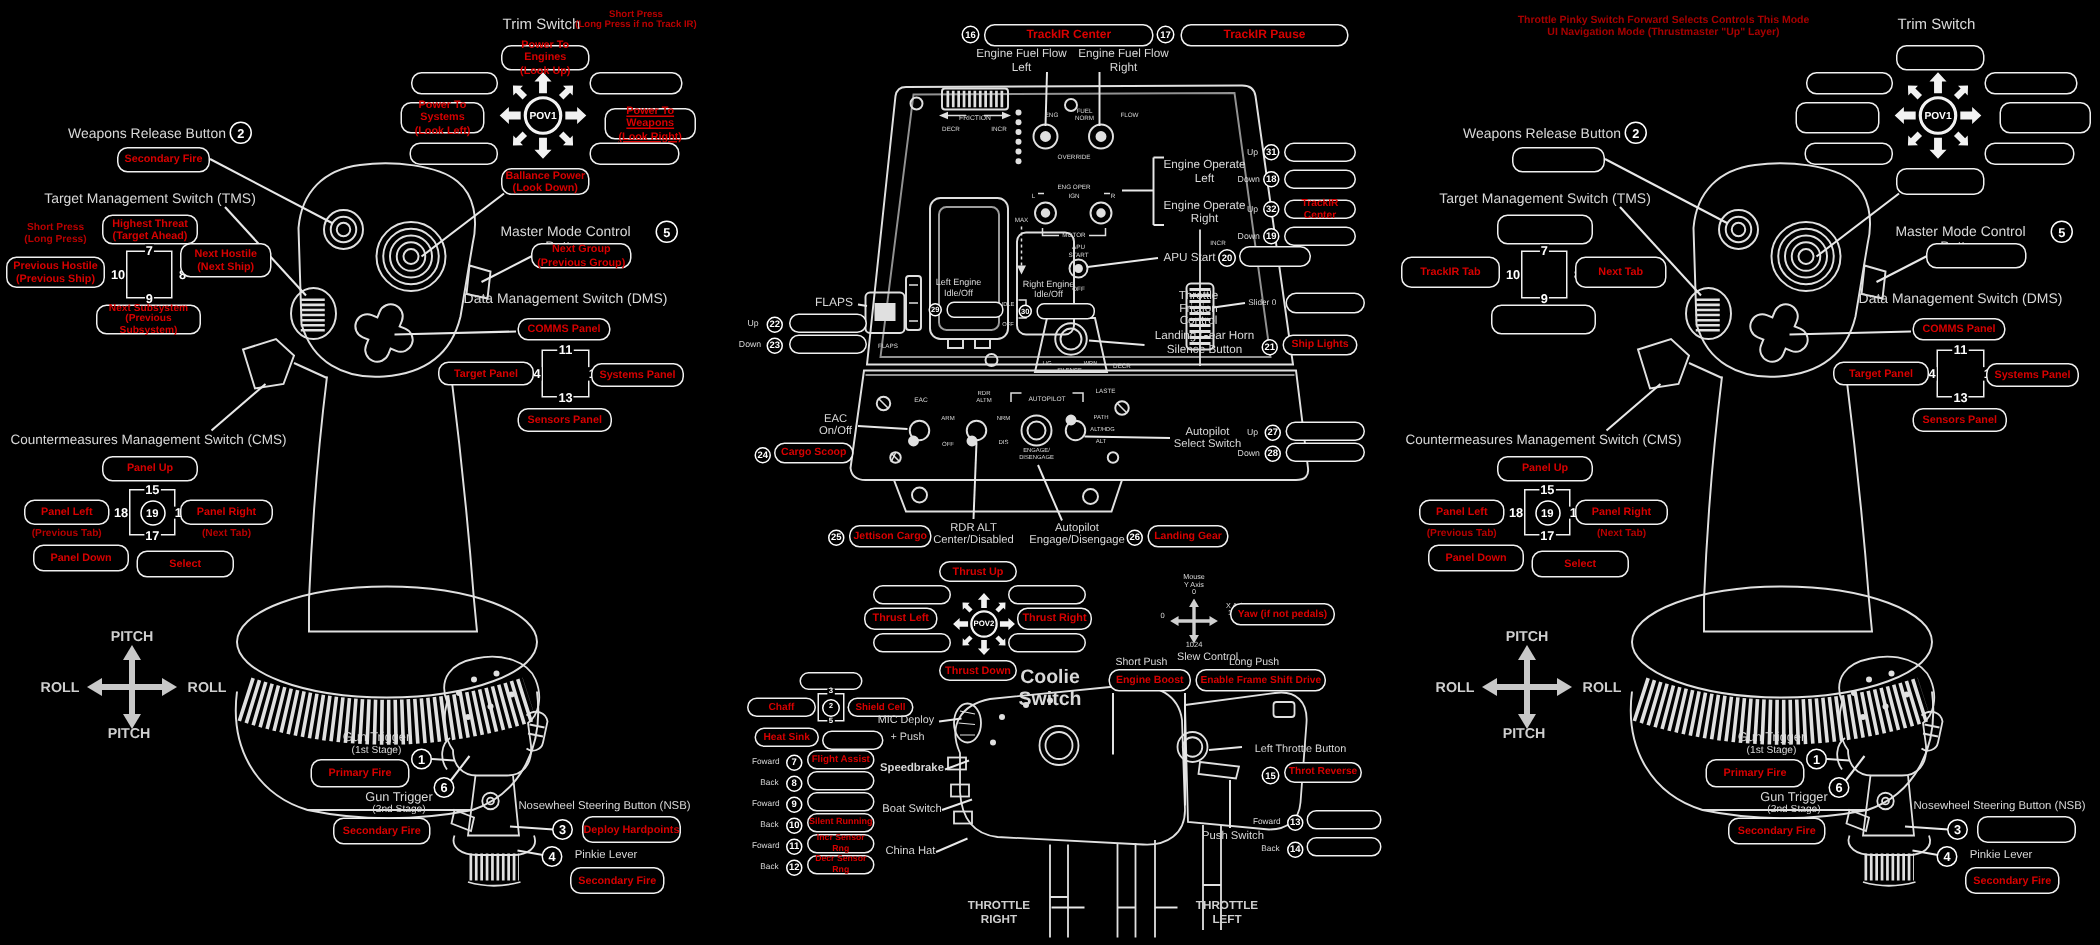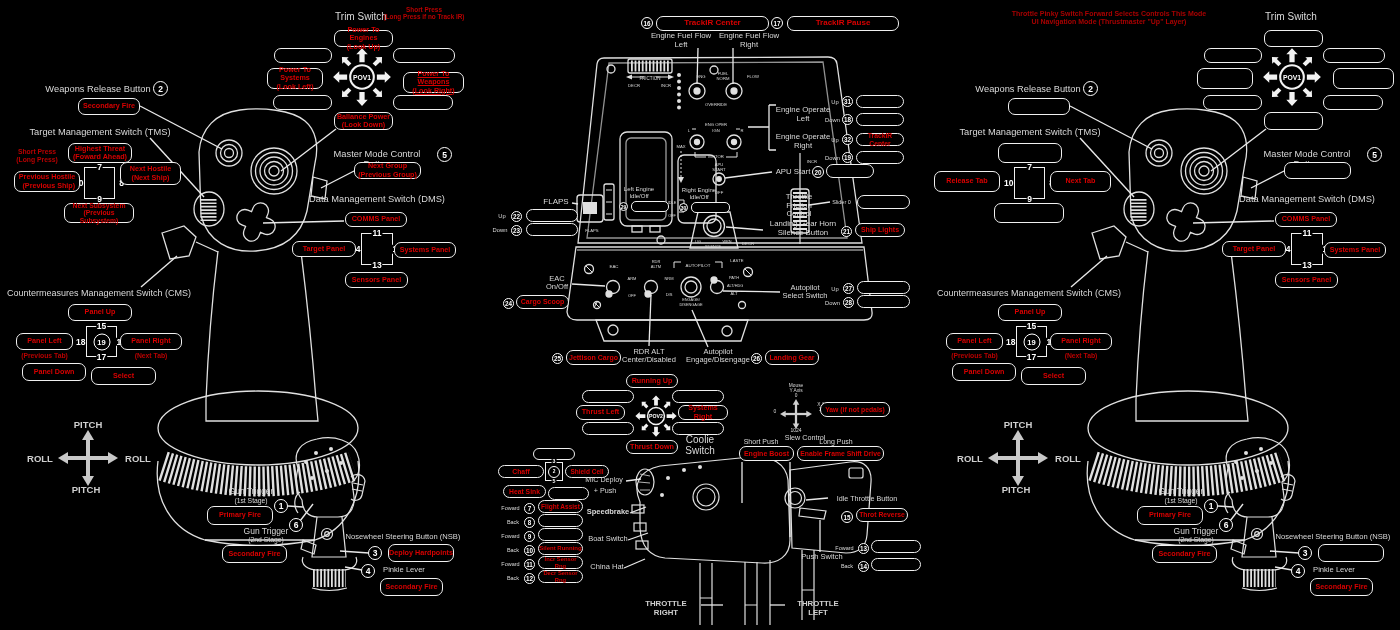--- a/index.html
+++ b/index.html
@@ -323,28 +323,28 @@
 (Look Down)</div>
 
 <div class="lbl" style="left:45px;top:84px;width:106px;font-size:9.3px;">Weapons Release Button</div>
 <div class="circ big" style="left:153px;top:81px;">2</div>
 <div class="bx" style="left:78px;top:98px;width:62px;height:17px;">Secondary Fire</div>
 
 <div class="lbl" style="left:25px;top:127px;width:150px;font-size:9.3px;">Target Management Switch (TMS)</div>
 <div class="red" style="left:12px;top:148px;width:50px;font-size:6.8px;">Short Press
 (Long Press)</div>
 <div class="bx" style="left:68px;top:143px;width:64px;height:20px;">Highest Threat
-(Foward Ahead)</div>
+(Target Ahead)</div>
 <div class="sq" style="left:84px;top:167px;width:31px;height:32px;">
   <span class="num n-top">7</span>
   <span class="num n-left">10</span>
   <span class="num n-right">8</span>
   <span class="num n-bottom">9</span>
 </div>
-<div class="bx" style="left:14px;top:171px;width:66px;height:21px;text-align:right;">Previous Hostile
+<div class="bx" style="left:4px;top:171px;width:66px;height:21px;">Previous Hostile
 (Previous Ship)</div>
 <div class="bx" style="left:120px;top:162px;width:61px;height:23px;">Next Hostile
 (Next Ship)</div>
 <div class="bx" style="left:64px;top:203px;width:70px;height:20px;font-size:6.8px;">Next Subsystem
 (Previous Subsystem)</div>
 
 <div class="lbl" style="left:320px;top:149px;width:114px;font-size:9.3px;">Master Mode Control Button</div>
 <div class="circ big" style="left:437px;top:147px;">5</div>
 <div class="bx" style="left:354px;top:162px;width:67px;height:17px;">Next Group
 (Previous Group)</div>
@@ -473,35 +473,35 @@
 
 <div class="lbl" style="left:780px;top:284px;width:50px;font-size:7.5px;">Autopilot
 Select Switch</div>
 <div class="lbl" style="left:828px;top:286px;width:14px;font-size:5.8px;">Up</div>
 <div class="circ" style="left:843px;top:283px;">27</div>
 <div class="bx" style="left:857px;top:281px;width:53px;height:13px;"></div>
 <div class="lbl" style="left:823px;top:300px;width:19px;font-size:5.8px;">Down</div>
 <div class="circ" style="left:843px;top:297px;">28</div>
 <div class="bx" style="left:857px;top:295px;width:53px;height:13px;"></div>
 
-<div class="bx" style="left:626px;top:374px;width:52px;height:14px;">Running Up</div>
+<div class="bx" style="left:626px;top:374px;width:52px;height:14px;">Thrust Up</div>
 <div class="bx" style="left:582px;top:390px;width:52px;height:13px;"></div>
 <div class="bx" style="left:672px;top:390px;width:52px;height:13px;"></div>
 <div class="bx" style="left:576px;top:405px;width:49px;height:15px;">Thrust Left</div>
-<div class="bx" style="left:678px;top:405px;width:50px;height:15px;">Systems Right</div>
+<div class="bx" style="left:678px;top:405px;width:50px;height:15px;">Thrust Right</div>
 <div class="bx" style="left:582px;top:422px;width:52px;height:13px;"></div>
 <div class="bx" style="left:672px;top:422px;width:52px;height:13px;"></div>
 <div class="bx" style="left:626px;top:440px;width:52px;height:14px;">Thrust Down</div>
 <svg class="abs" style="left:631px;top:391px;" width="50" height="50" viewBox="0 0 80 80">
       <use href="#hat8arrows"></use>
     </svg>
 <div class="hatlbl" style="left:631px;top:391px;width:50px;height:50px;font-size:5.2px;">
       <span>POV2</span>
     </div>
-<div class="lbl" style="left:674px;top:434px;width:52px;font-size:10px;">Coolie Switch</div>
+<div class="lbl" style="left:674px;top:444px;width:52px;font-size:13px;font-weight:bold;">Coolie Switch</div>
 
 <svg class="abs" style="left:779px;top:399px;" width="34" height="30" viewBox="0 0 36 32">
       <use href="#crossSlew"></use>
     </svg>
 <div class="lbl" style="left:780px;top:383px;width:32px;font-size:4.8px;line-height:1.05;">Mouse
 Y Axis
 0</div>
 <div class="lbl" style="left:771px;top:409px;width:8px;font-size:5px;">0</div>
 <div class="lbl" style="left:812px;top:402px;width:24px;font-size:4.8px;line-height:1.05;">X Axis
 1024</div>
@@ -546,21 +546,21 @@
 <div class="lbl" style="left:584px;top:535px;width:48px;font-size:7.5px;">Boat Switch</div>
 
 <div class="lbl" style="left:498px;top:561px;width:25px;font-size:5.5px;">Foward</div>
 <div class="circ" style="left:524px;top:559px;">11</div>
 <div class="bx" style="left:538px;top:556px;width:45px;height:13px;font-size:5.8px;">Incr Sensor Rng</div>
 <div class="lbl" style="left:503px;top:575px;width:20px;font-size:5.5px;">Back</div>
 <div class="circ" style="left:524px;top:573px;">12</div>
 <div class="bx" style="left:538px;top:570px;width:45px;height:13px;font-size:5.8px;">Decr Sensor Rng</div>
 <div class="lbl" style="left:584px;top:563px;width:46px;font-size:7.5px;">China Hat</div>
 
-<div class="lbl" style="left:830px;top:495px;width:74px;font-size:7.2px;">Idle Throttle Button</div>
+<div class="lbl" style="left:830px;top:495px;width:74px;font-size:7.2px;">Left Throttle Button</div>
 <div class="circ" style="left:841px;top:511px;width:12px;height:12px;">15</div>
 <div class="bx" style="left:856px;top:508px;width:52px;height:14px;font-size:6.8px;">Throt Reverse</div>
 <div class="lbl" style="left:797px;top:553px;width:50px;font-size:7.5px;">Push Switch</div>
 <div class="lbl" style="left:832px;top:545px;width:25px;font-size:5.5px;">Foward</div>
 <div class="circ" style="left:858px;top:543px;">13</div>
 <div class="bx" style="left:871px;top:540px;width:50px;height:13px;"></div>
 <div class="lbl" style="left:837px;top:563px;width:20px;font-size:5.5px;">Back</div>
 <div class="circ" style="left:858px;top:561px;">14</div>
 <div class="bx" style="left:871px;top:558px;width:50px;height:13px;"></div>
 
@@ -592,21 +592,21 @@
 <div class="bx" style="left:1008px;top:98px;width:62px;height:17px;"></div>
 
 <div class="lbl" style="left:955px;top:127px;width:150px;font-size:9.3px;">Target Management Switch (TMS)</div>
 <div class="bx" style="left:998px;top:143px;width:64px;height:20px;"></div>
 <div class="sq" style="left:1014px;top:167px;width:31px;height:32px;">
   <span class="num n-top">7</span>
   <span class="num n-left">10</span>
   <span class="num n-right">8</span>
   <span class="num n-bottom">9</span>
 </div>
-<div class="bx" style="left:934px;top:171px;width:66px;height:21px;">Release Tab</div>
+<div class="bx" style="left:934px;top:171px;width:66px;height:21px;">TrackIR Tab</div>
 <div class="bx" style="left:1050px;top:171px;width:61px;height:21px;">Next Tab</div>
 <div class="bx" style="left:994px;top:203px;width:70px;height:20px;"></div>
 
 <div class="lbl" style="left:1250px;top:149px;width:114px;font-size:9.3px;">Master Mode Control Button</div>
 <div class="circ big" style="left:1367px;top:147px;">5</div>
 <div class="bx" style="left:1284px;top:162px;width:67px;height:17px;"></div>
 
 <div class="lbl" style="left:1238px;top:194px;width:138px;font-size:9.3px;">Data Management Switch (DMS)</div>
 <div class="bx" style="left:1275px;top:212px;width:62px;height:15px;">COMMS Panel</div>
 <div class="sq" style="left:1291px;top:233px;width:32px;height:32px;">

